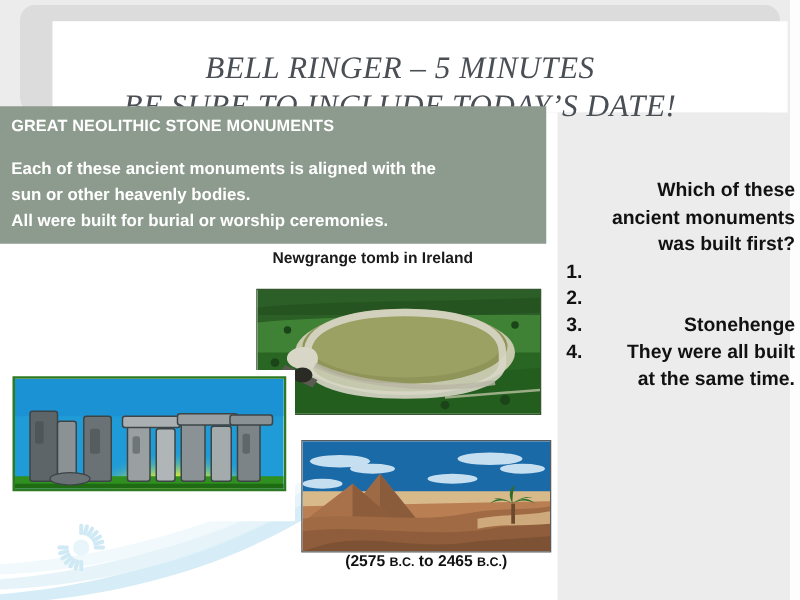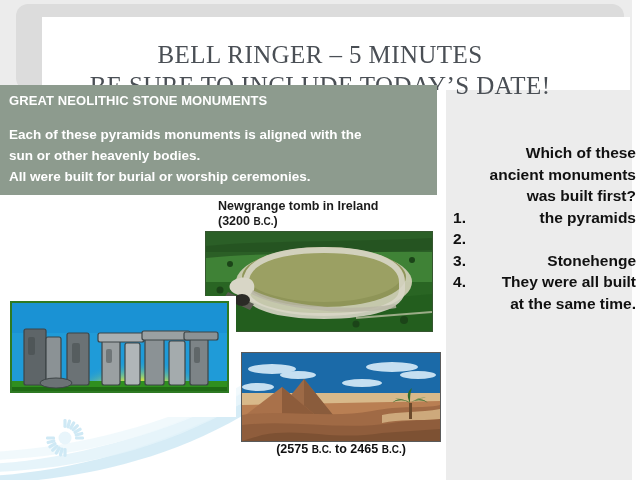--- a/index.html
+++ b/index.html
@@ -28,20 +28,21 @@
     background:#ffffff;
   }
   .title-text{
     position:absolute;left:16px;top:8px;width:608px;
     text-align:center;
     font-family:"Liberation Serif", serif;
     font-size:25px;line-height:31px;
     color:#4a4f55;
     letter-spacing:.4px;
     white-space:pre-line;
+    font-style:italic;
   }
   .title-line2{display:block;}
 
   
   .content-panel{
     position:absolute;left:0;top:90px;width:446px;height:390px;background:#ffffff;
   }
 
   
   .green-banner{
@@ -150,21 +151,20 @@
         <rect x="-1.6" y="-19" width="3.2" height="9" rx="1.4" transform="rotate(45)"></rect>
         <rect x="-1.6" y="10" width="3.2" height="9" rx="1.4" transform="rotate(45)"></rect>
         <rect x="-1.6" y="-19" width="3.2" height="9" rx="1.4" transform="rotate(75)"></rect>
         <rect x="-1.6" y="10" width="3.2" height="9" rx="1.4" transform="rotate(75)"></rect>
       </g>
     </g>
   </svg>
 
   <div class="fig-newgrange-cap">
     <div>Newgrange tomb in Ireland</div>
-    <div><span>(3200 </span><span class="sm">B.C.</span><span>)</span></div>
   </div>
 
   <div class="fig-newgrange">
     <svg width="226" height="99" viewBox="0 0 226 99">
       <rect width="226" height="99" fill="#2f6b2a"></rect>
       <rect y="0" width="226" height="26" fill="#2b5f27"></rect>
       <rect y="20" width="226" height="34" fill="#3f8236"></rect>
       <rect y="50" width="226" height="49" fill="#296523"></rect>
       <path d="M0 14 C 60 8 150 10 226 6 L226 18 C150 22 60 20 0 26 Z" fill="#23501f" opacity="0.7"></path>
       <path d="M0 74 C 70 66 150 70 226 62 L226 99 L0 99 Z" fill="#1f5a1c" opacity="0.55"></path>
@@ -253,33 +253,32 @@
         <path d="M168 50 C 162 46 157 45 153 46 C 160 46 165 47 168 50 Z" fill="#3a7d33"></path>
       </g>
     </svg>
   </div>
   <div class="fig-pyr-cap">
     <div><span>(2575 </span><span class="sm">B.C.</span><span> to 2465 </span><span class="sm">B.C.</span><span>)</span></div>
   </div>
 
   <div class="green-banner">
     <div class="green-heading">GREAT NEOLITHIC STONE MONUMENTS</div>
-    <div class="green-body">Each of these pyramids monuments is aligned with the
+    <div class="green-body">Each of these ancient monuments is aligned with the
 sun or other heavenly bodies.
 All were built for burial or worship ceremonies.</div>
   </div>
 
   <div class="question-block">
     <div class="q-prompt">Which of these
 ancient monuments
 was built first?</div>
     <ol class="q-list">
       <li class="q-item">
         <span class="q-num">1.</span>
-        <span class="q-txt">the pyramids</span>
       </li>
       <li class="q-item">
         <span class="q-num">2.</span>
       </li>
       <li class="q-item">
         <span class="q-num">3.</span>
         <span class="q-txt">Stonehenge</span>
       </li>
       <li class="q-item">
         <span class="q-num">4.</span>

